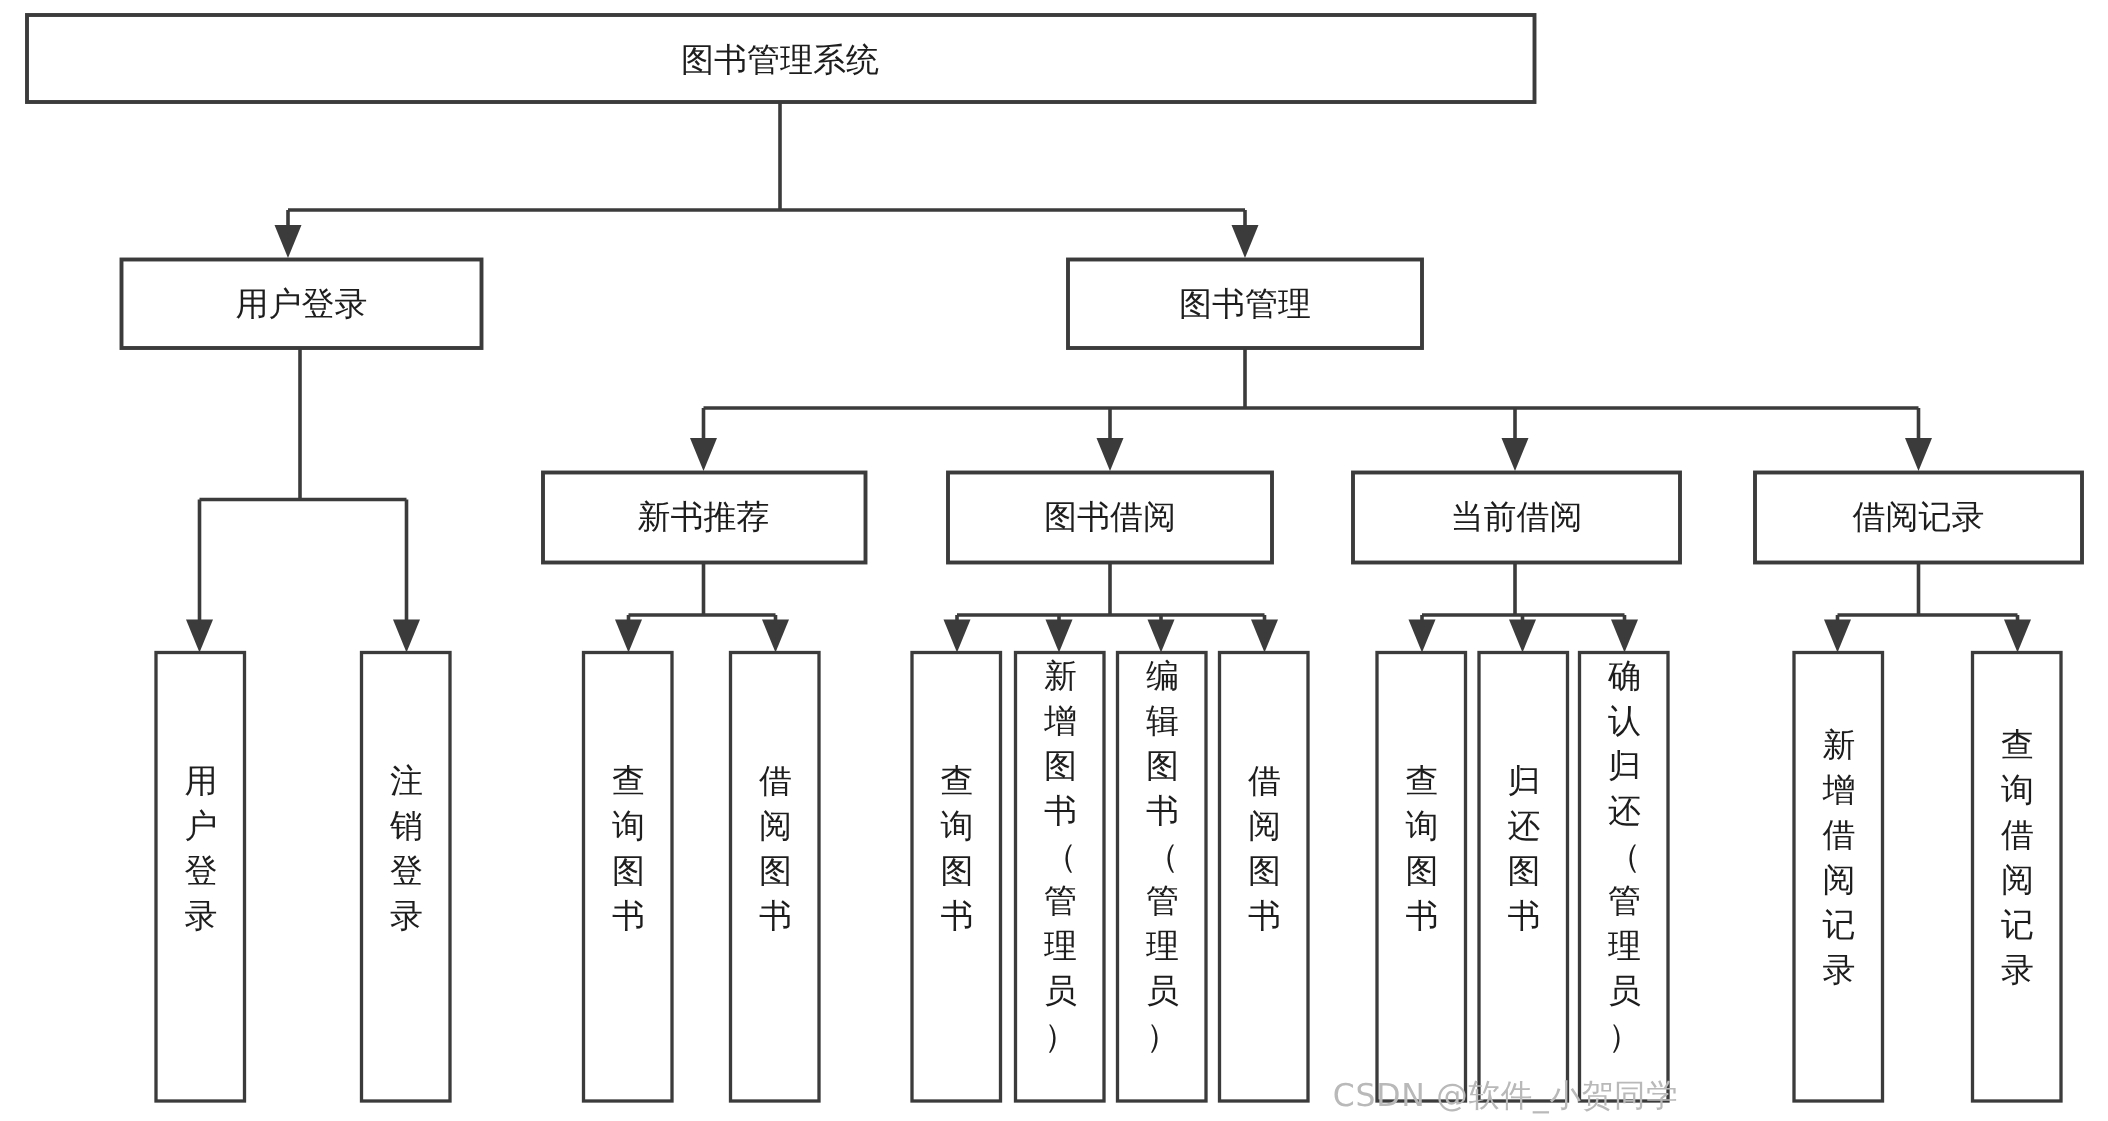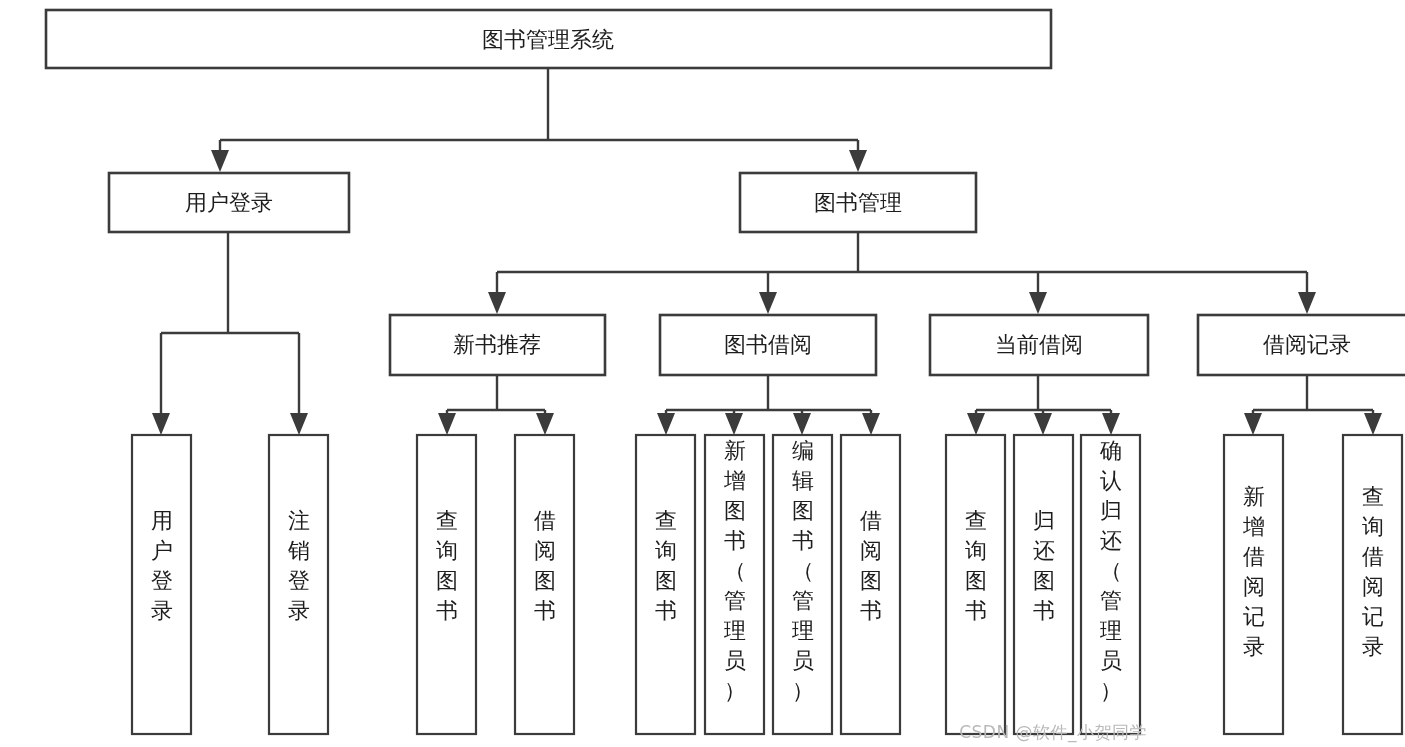--- a/index.html
+++ b/index.html
@@ -13,21 +13,20 @@
     font-family: "Liberation Sans", "DejaVu Sans", sans-serif;
     overflow: hidden;
     position: relative;
   }
   #diagram-root {
     position: absolute;
     left: 0;
     top: 0;
     width: 1127px;
     height: 747px;
-    margin-left: 28px;
   }
   svg.flow {
     display: block;
     width: 1405px;
     height: 747px;
   }
   .node-rect {
     fill: #ffffff;
     stroke: #3b3b3b;
     stroke-width: 2.6;
@@ -58,21 +57,21 @@
     fill: #1d1d1d;
     font-family: "DejaVu Sans", "Liberation Sans", sans-serif;
     font-size: 22px;
     text-anchor: middle;
   }
   .watermark {
     position: absolute;
     right: 8px;
     bottom: 3px;
     font-family: "DejaVu Sans", "Liberation Sans", sans-serif;
-    font-size: 17px;
+    font-size: 21px;
     color: #b9b9b9;
     white-space: nowrap;
     letter-spacing: 0.5px;
   }
 </style>
 </head>
 <body>
 
 <div id="diagram-root">
   <svg class="flow" viewBox="0 0 1405 747" xmlns="http://www.w3.org/2000/svg">

